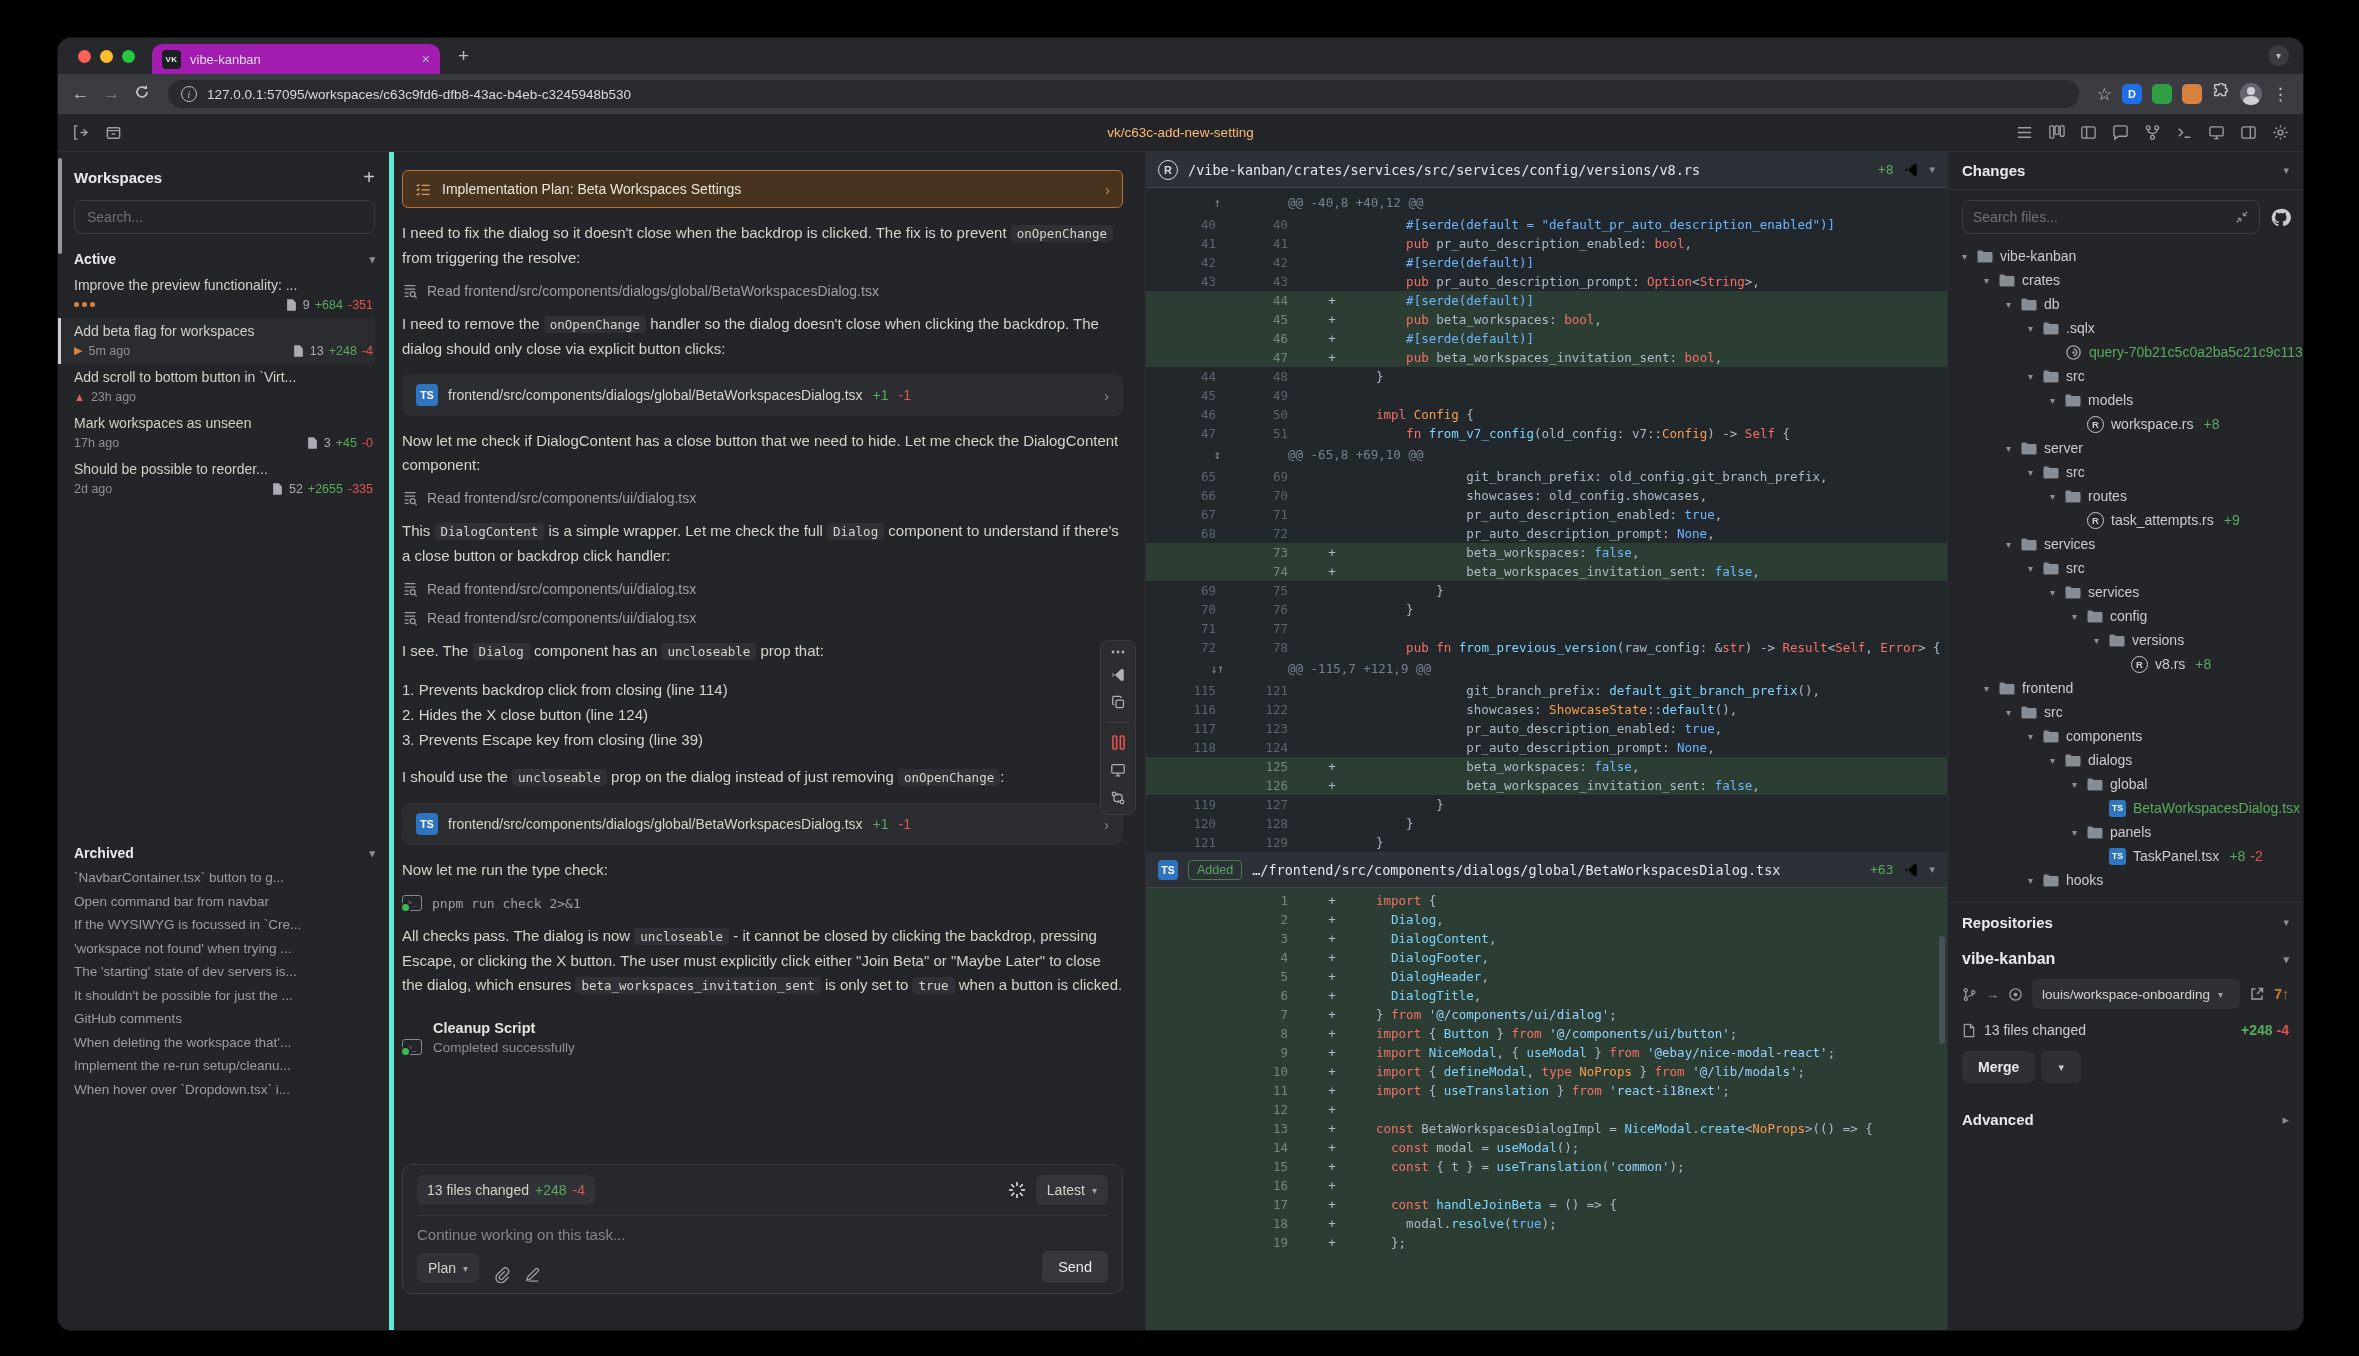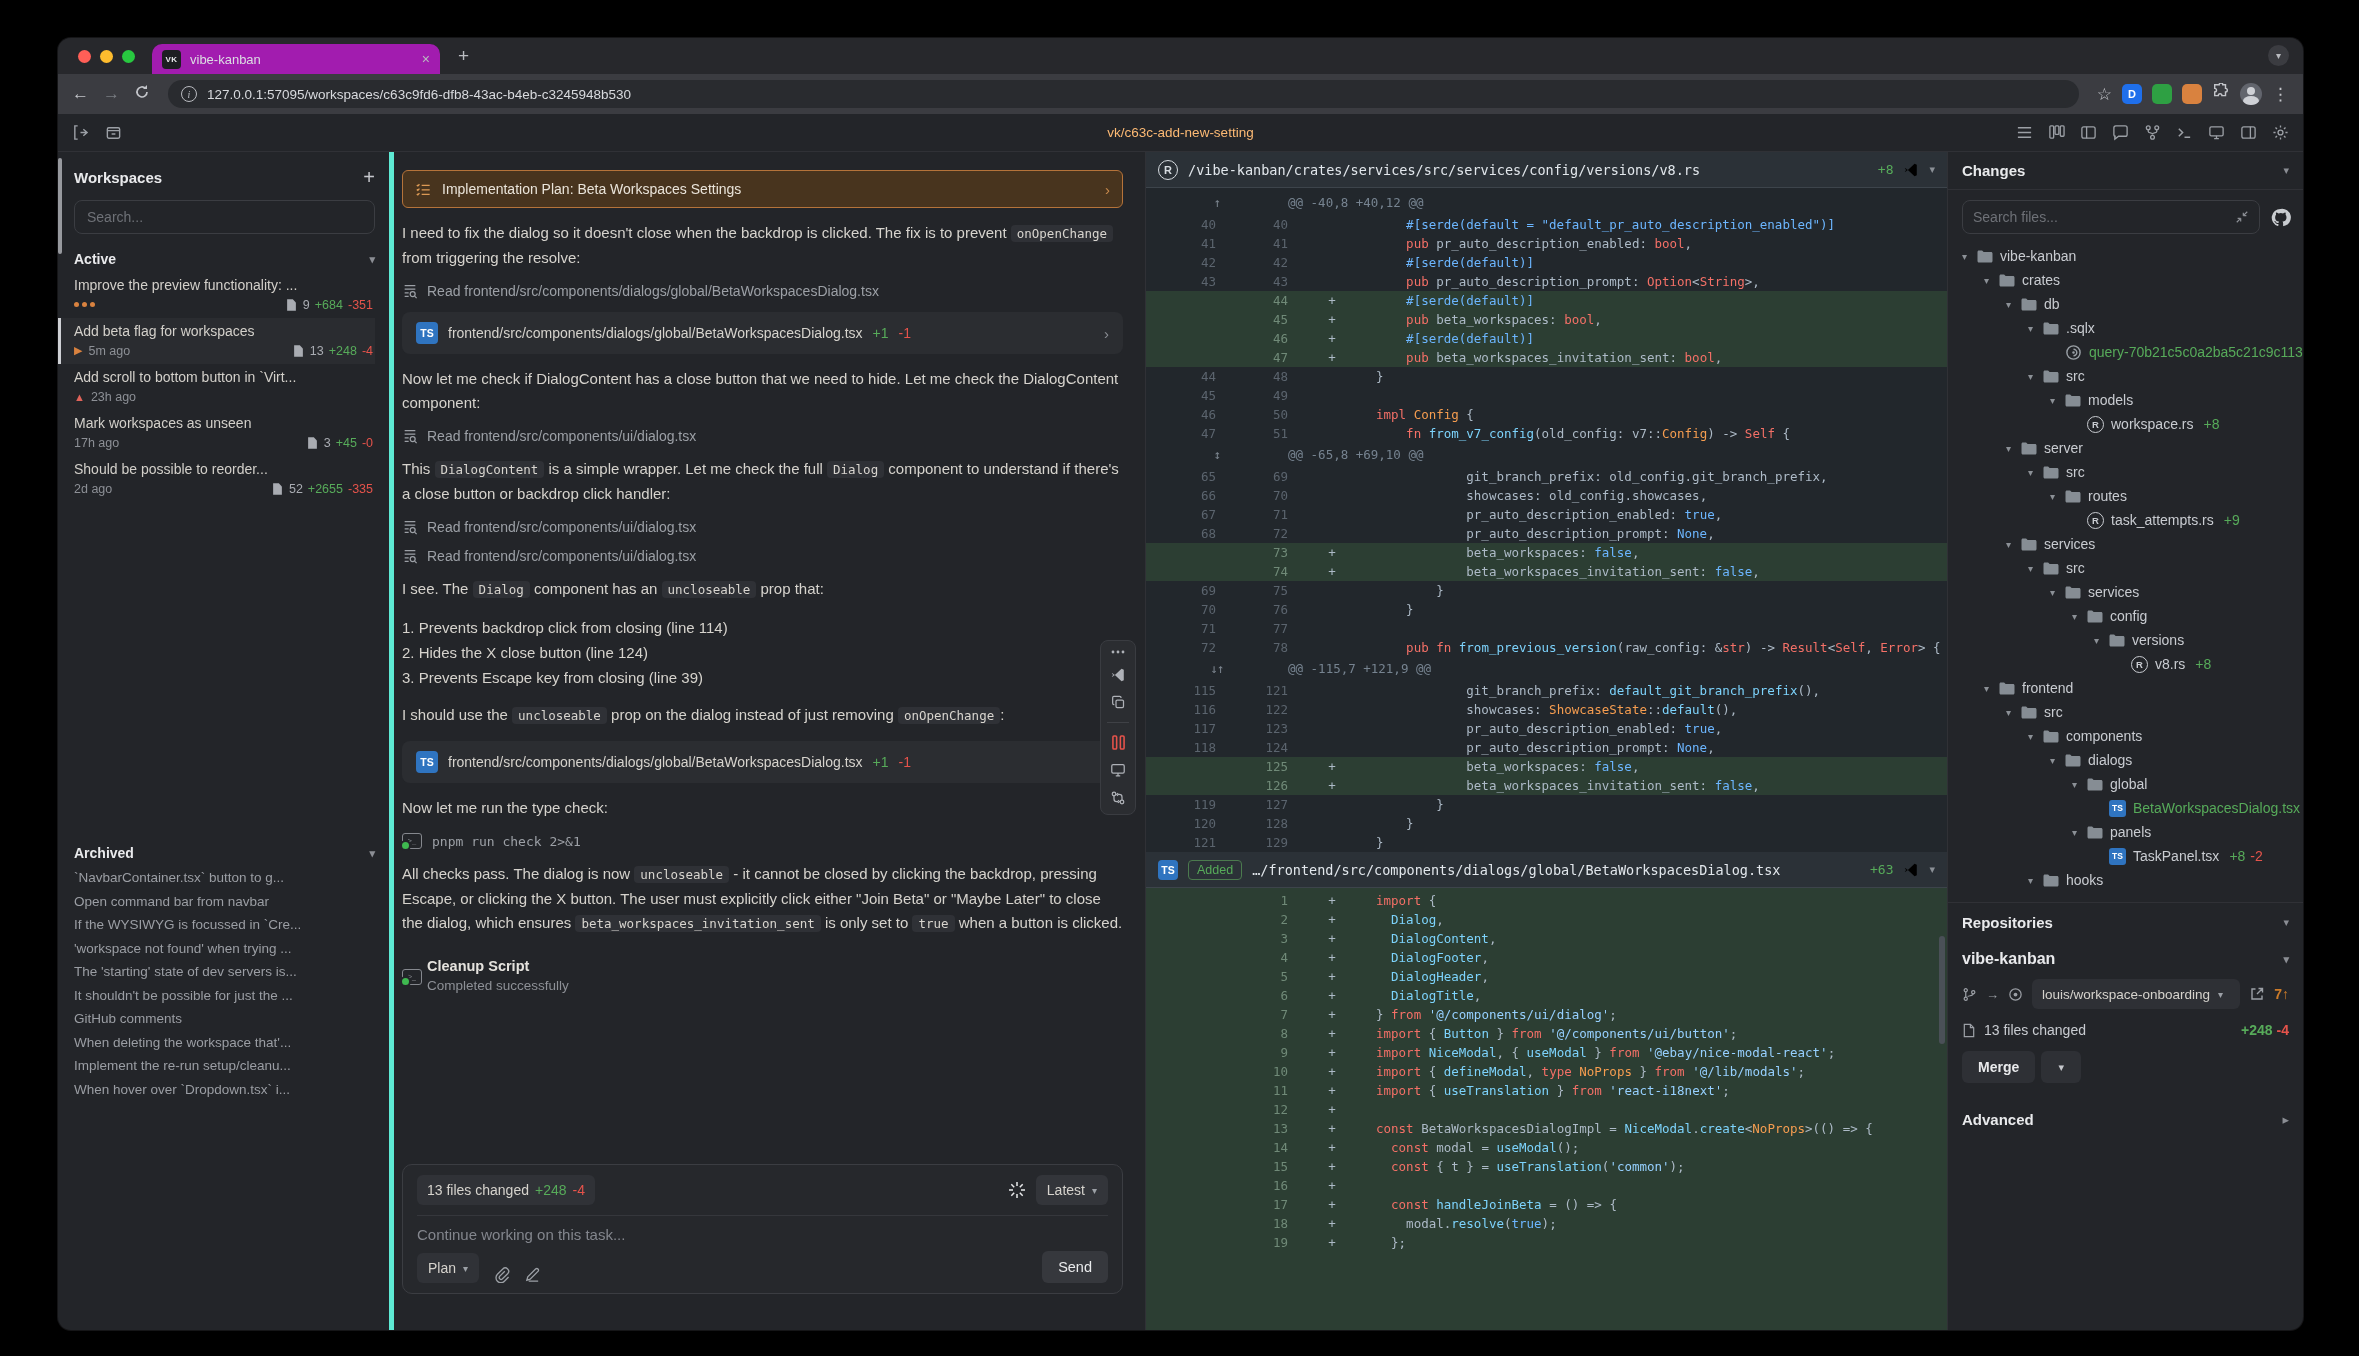--- a/index.html
+++ b/index.html
@@ -65,21 +65,21 @@
   .p{margin-top:13px;font-size:15px;line-height:24px;color:#d6d3cd}
   .icode{background:#2f3136;border-radius:4px;padding:1px 6px;font-family:"DejaVu Sans Mono",monospace;font-size:12.5px;color:#d8d5cf}
   .tool{margin-top:13px;display:flex;gap:9px;align-items:center;color:#9ca0a6;font-size:14px}
   .chipf{margin-top:13px;height:42px;flex:none;background:#2b2d31;border-radius:8px;display:flex;align-items:center;gap:10px;padding:0 14px;font-size:14px;color:#d6d3cd}
   .tsbadge{width:22px;height:22px;flex:none;border-radius:4px;background:#2f74c0;color:#fff;font-weight:bold;font-size:10.5px;display:flex;align-items:center;justify-content:center}
   .chipf .chev{margin-left:auto;color:#8b8e94;font-size:15px}
   .olist{margin-top:13px;font-size:15px;line-height:25px;color:#d6d3cd}
   .termrow{margin-top:13px;display:flex;gap:10px;align-items:center;font-family:"DejaVu Sans Mono",monospace;font-size:13px;color:#9ca0a6}
   .term-ico{position:relative;width:20px;height:16px;border:1.5px solid #85888e;border-radius:3px;color:#85888e;font-size:7px;display:flex;align-items:center;justify-content:center;flex:none}
   .term-ico::after{content:"";position:absolute;left:-3px;bottom:-3px;width:7px;height:7px;border-radius:50%;background:#3fb950;border:2px solid #232529}
-  .script{margin-top:22px;display:flex;gap:5px;align-items:center}
+  .script{margin-top:22px;display:flex;gap:11px;align-items:flex-end}
   .script-title{font-size:14.5px;font-weight:bold;color:#e5e3de}
   .script-sub{font-size:13.5px;color:#8d9096;margin-top:4px}
   .composer{flex:none;margin-top:20px;margin-bottom:36px;border:1px solid #3b3d42;background:#26282c;border-radius:10px;display:flex;flex-direction:column;padding:10px 14px 10px}
   .crow1{display:flex;align-items:center;gap:10px;padding-bottom:10px;border-bottom:1px solid #35373c}
   .chg-chip{background:#303237;border-radius:6px;height:30px;display:flex;align-items:center;padding:0 10px;font-size:14px;color:#d6d3cd;gap:6px}
   .sbtn{background:#33353a;border-radius:6px;height:30px;padding:0 11px;display:flex;align-items:center;gap:7px;font-size:14px;color:#d6d3cd}
   .cinput{flex:1;display:flex;align-items:flex-start;padding-top:10px;font-size:15px;color:#83868d}
   .crow3{display:flex;align-items:flex-end;gap:14px;padding-top:8px}
   .send-btn{margin-left:auto;background:#36383d;border-radius:6px;height:32px;padding:0 16px;font-size:14.5px;color:#e9eaec;display:flex;align-items:center}
   .float-tools{position:absolute;right:9px;top:488px;width:36px;background:#2b2d31;border:1px solid #3a3c41;border-radius:8px;display:flex;flex-direction:column;align-items:center;padding:8px 0;gap:12px;color:#aeb1b7}
@@ -384,20 +384,21 @@
             <div class="tool">
               <span class="ic">
                 <svg width="16" height="16" viewBox="0 0 18 18">
                   <path d="M3 3h12M3 7h12M3 11h4.5M3 15h4.5" stroke="currentColor" stroke-width="1.4"></path>
                   <circle cx="12" cy="12.5" r="2.8" fill="none" stroke="currentColor" stroke-width="1.4"></circle>
                   <path d="M14.2 14.7 16.5 17" stroke="currentColor" stroke-width="1.4"></path>
                 </svg>
               </span>
               <span>Read frontend/src/components/dialogs/global/BetaWorkspacesDialog.tsx</span>
             </div>
+            <div class="p">I need to remove the <span class="icode">onOpenChange</span> handler so the dialog doesn't close when clicking the backdrop. The dialog should only close via explicit button clicks:</div>
             <div class="chipf">
               <span class="tsbadge">TS</span>
               <span>frontend/src/components/dialogs/global/BetaWorkspacesDialog.tsx</span>
               <span class="add">+1</span>
               <span class="del">-1</span>
               <span class="chev">›</span>
             </div>
             <div class="p">Now let me check if DialogContent has a close button that we need to hide. Let me check the DialogContent component:</div>
             <div class="tool">
               <span class="ic">

